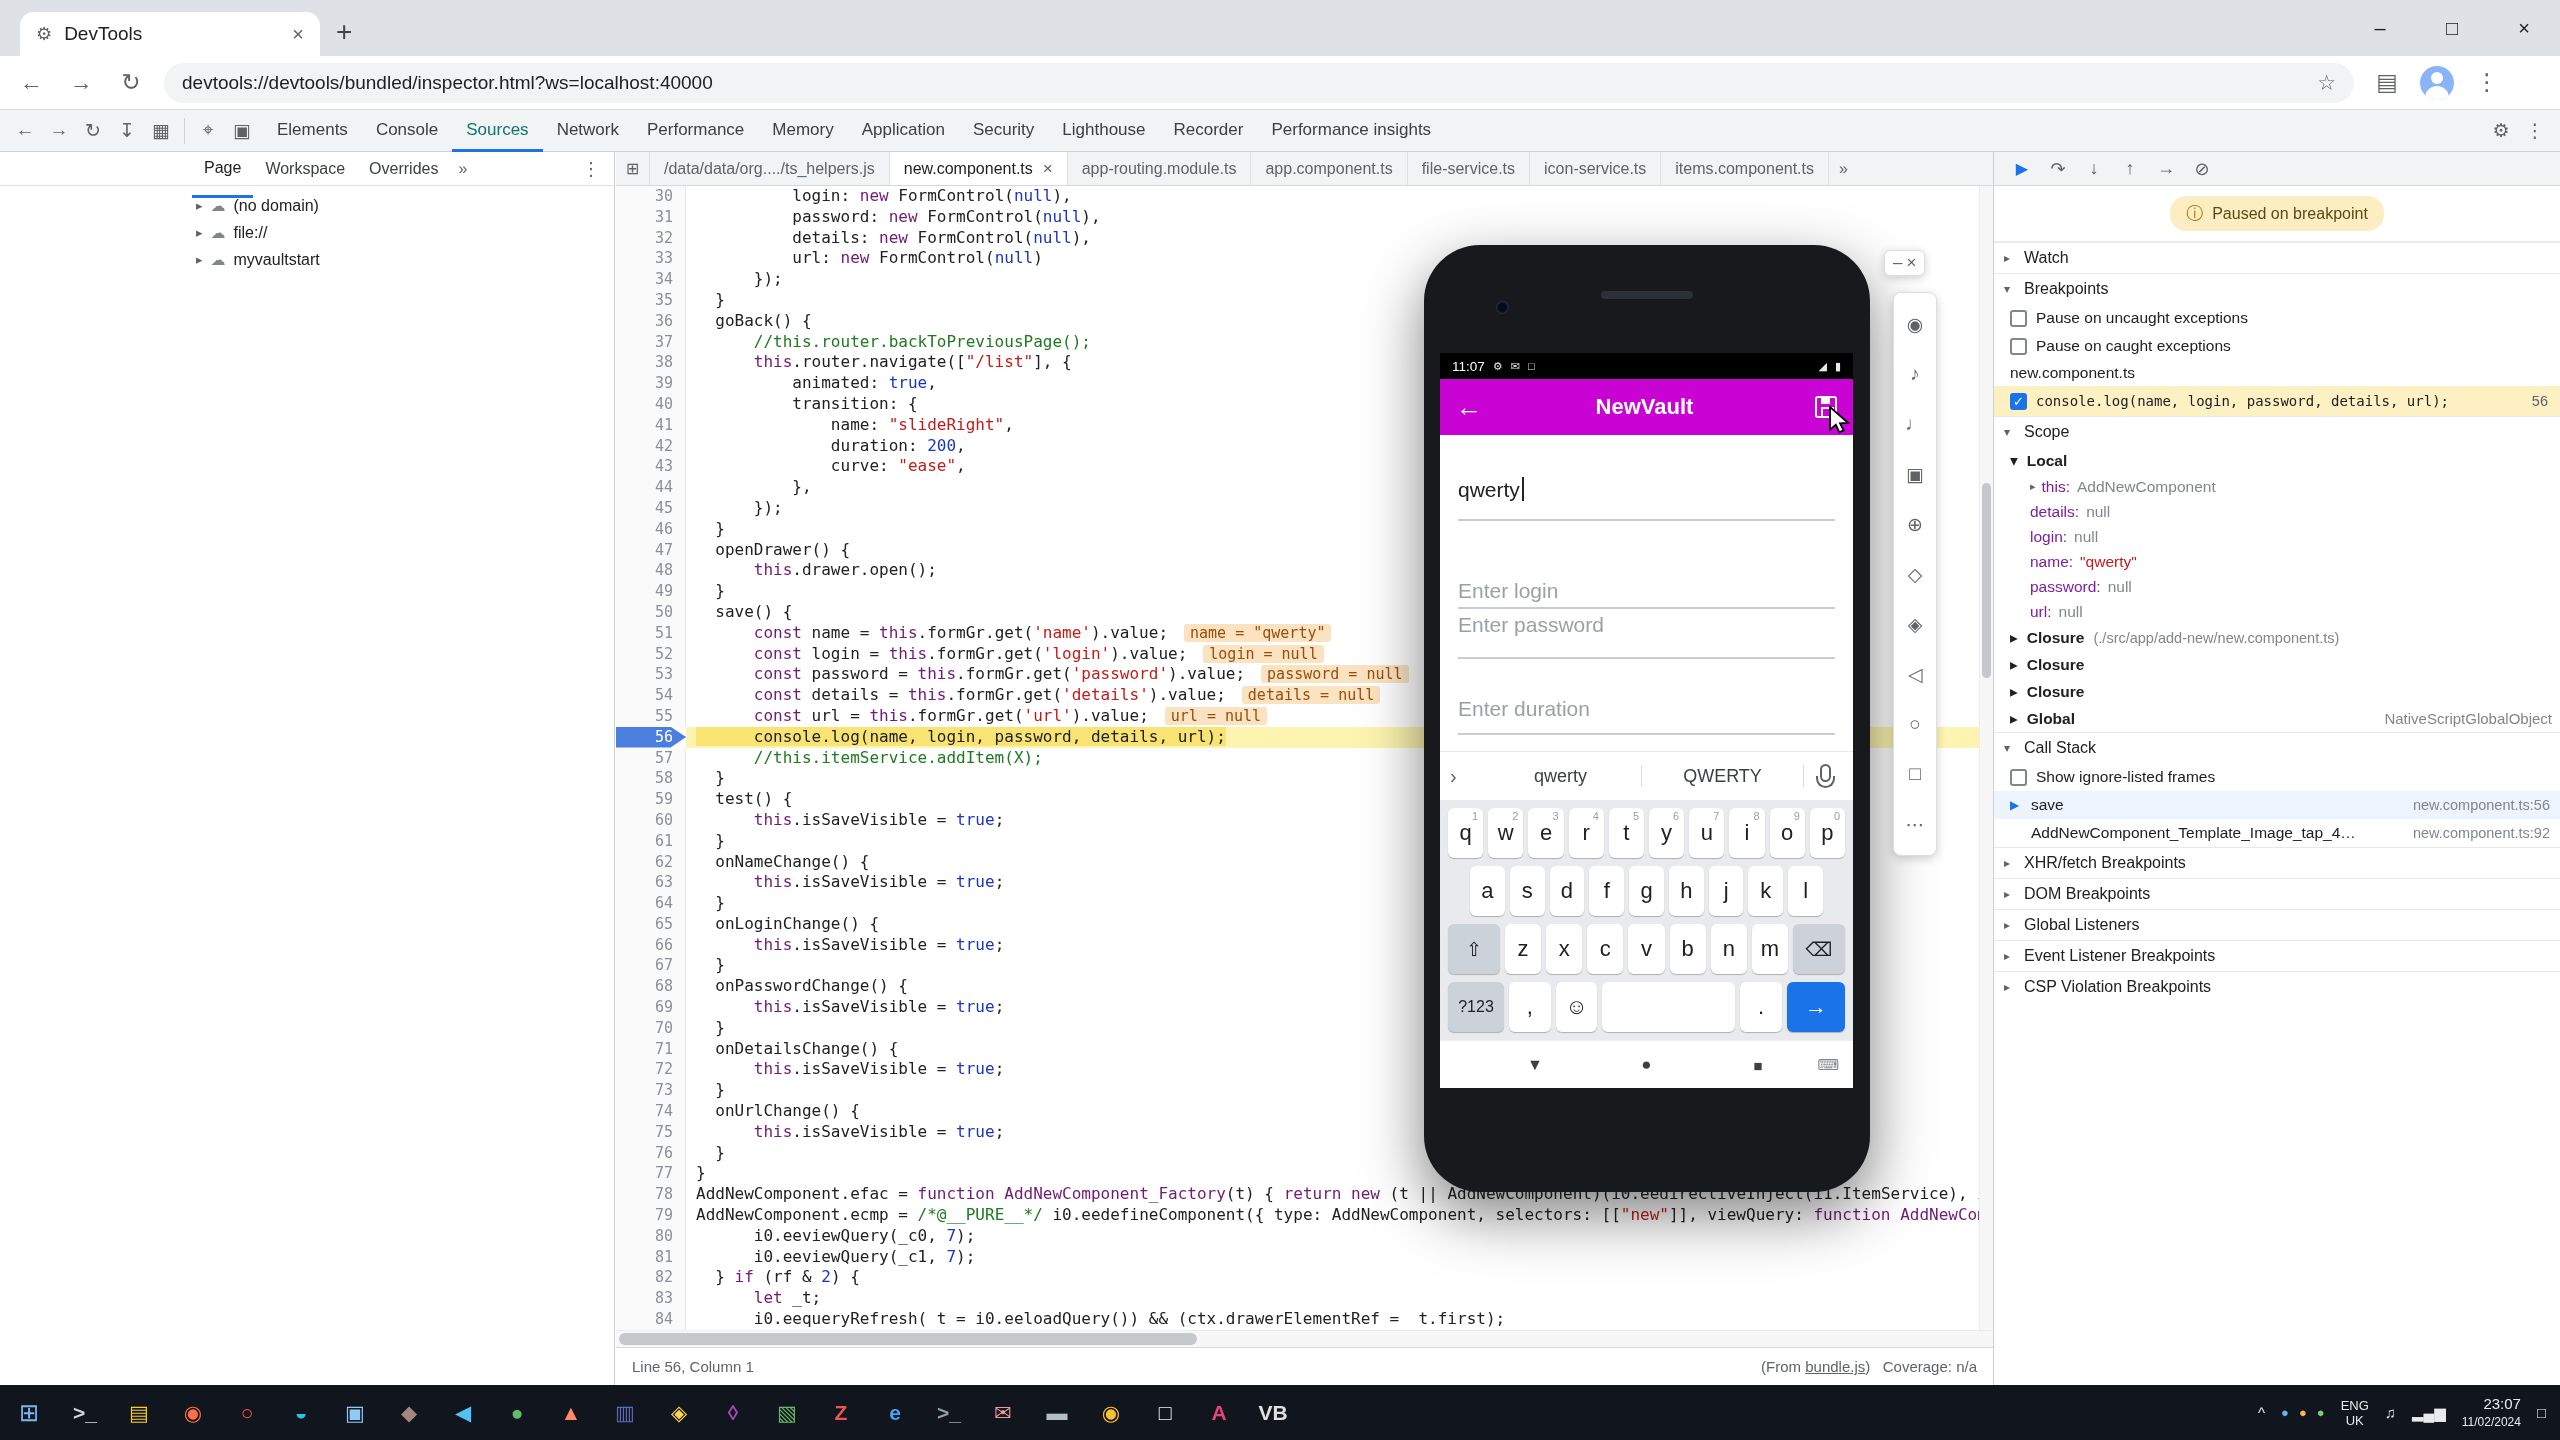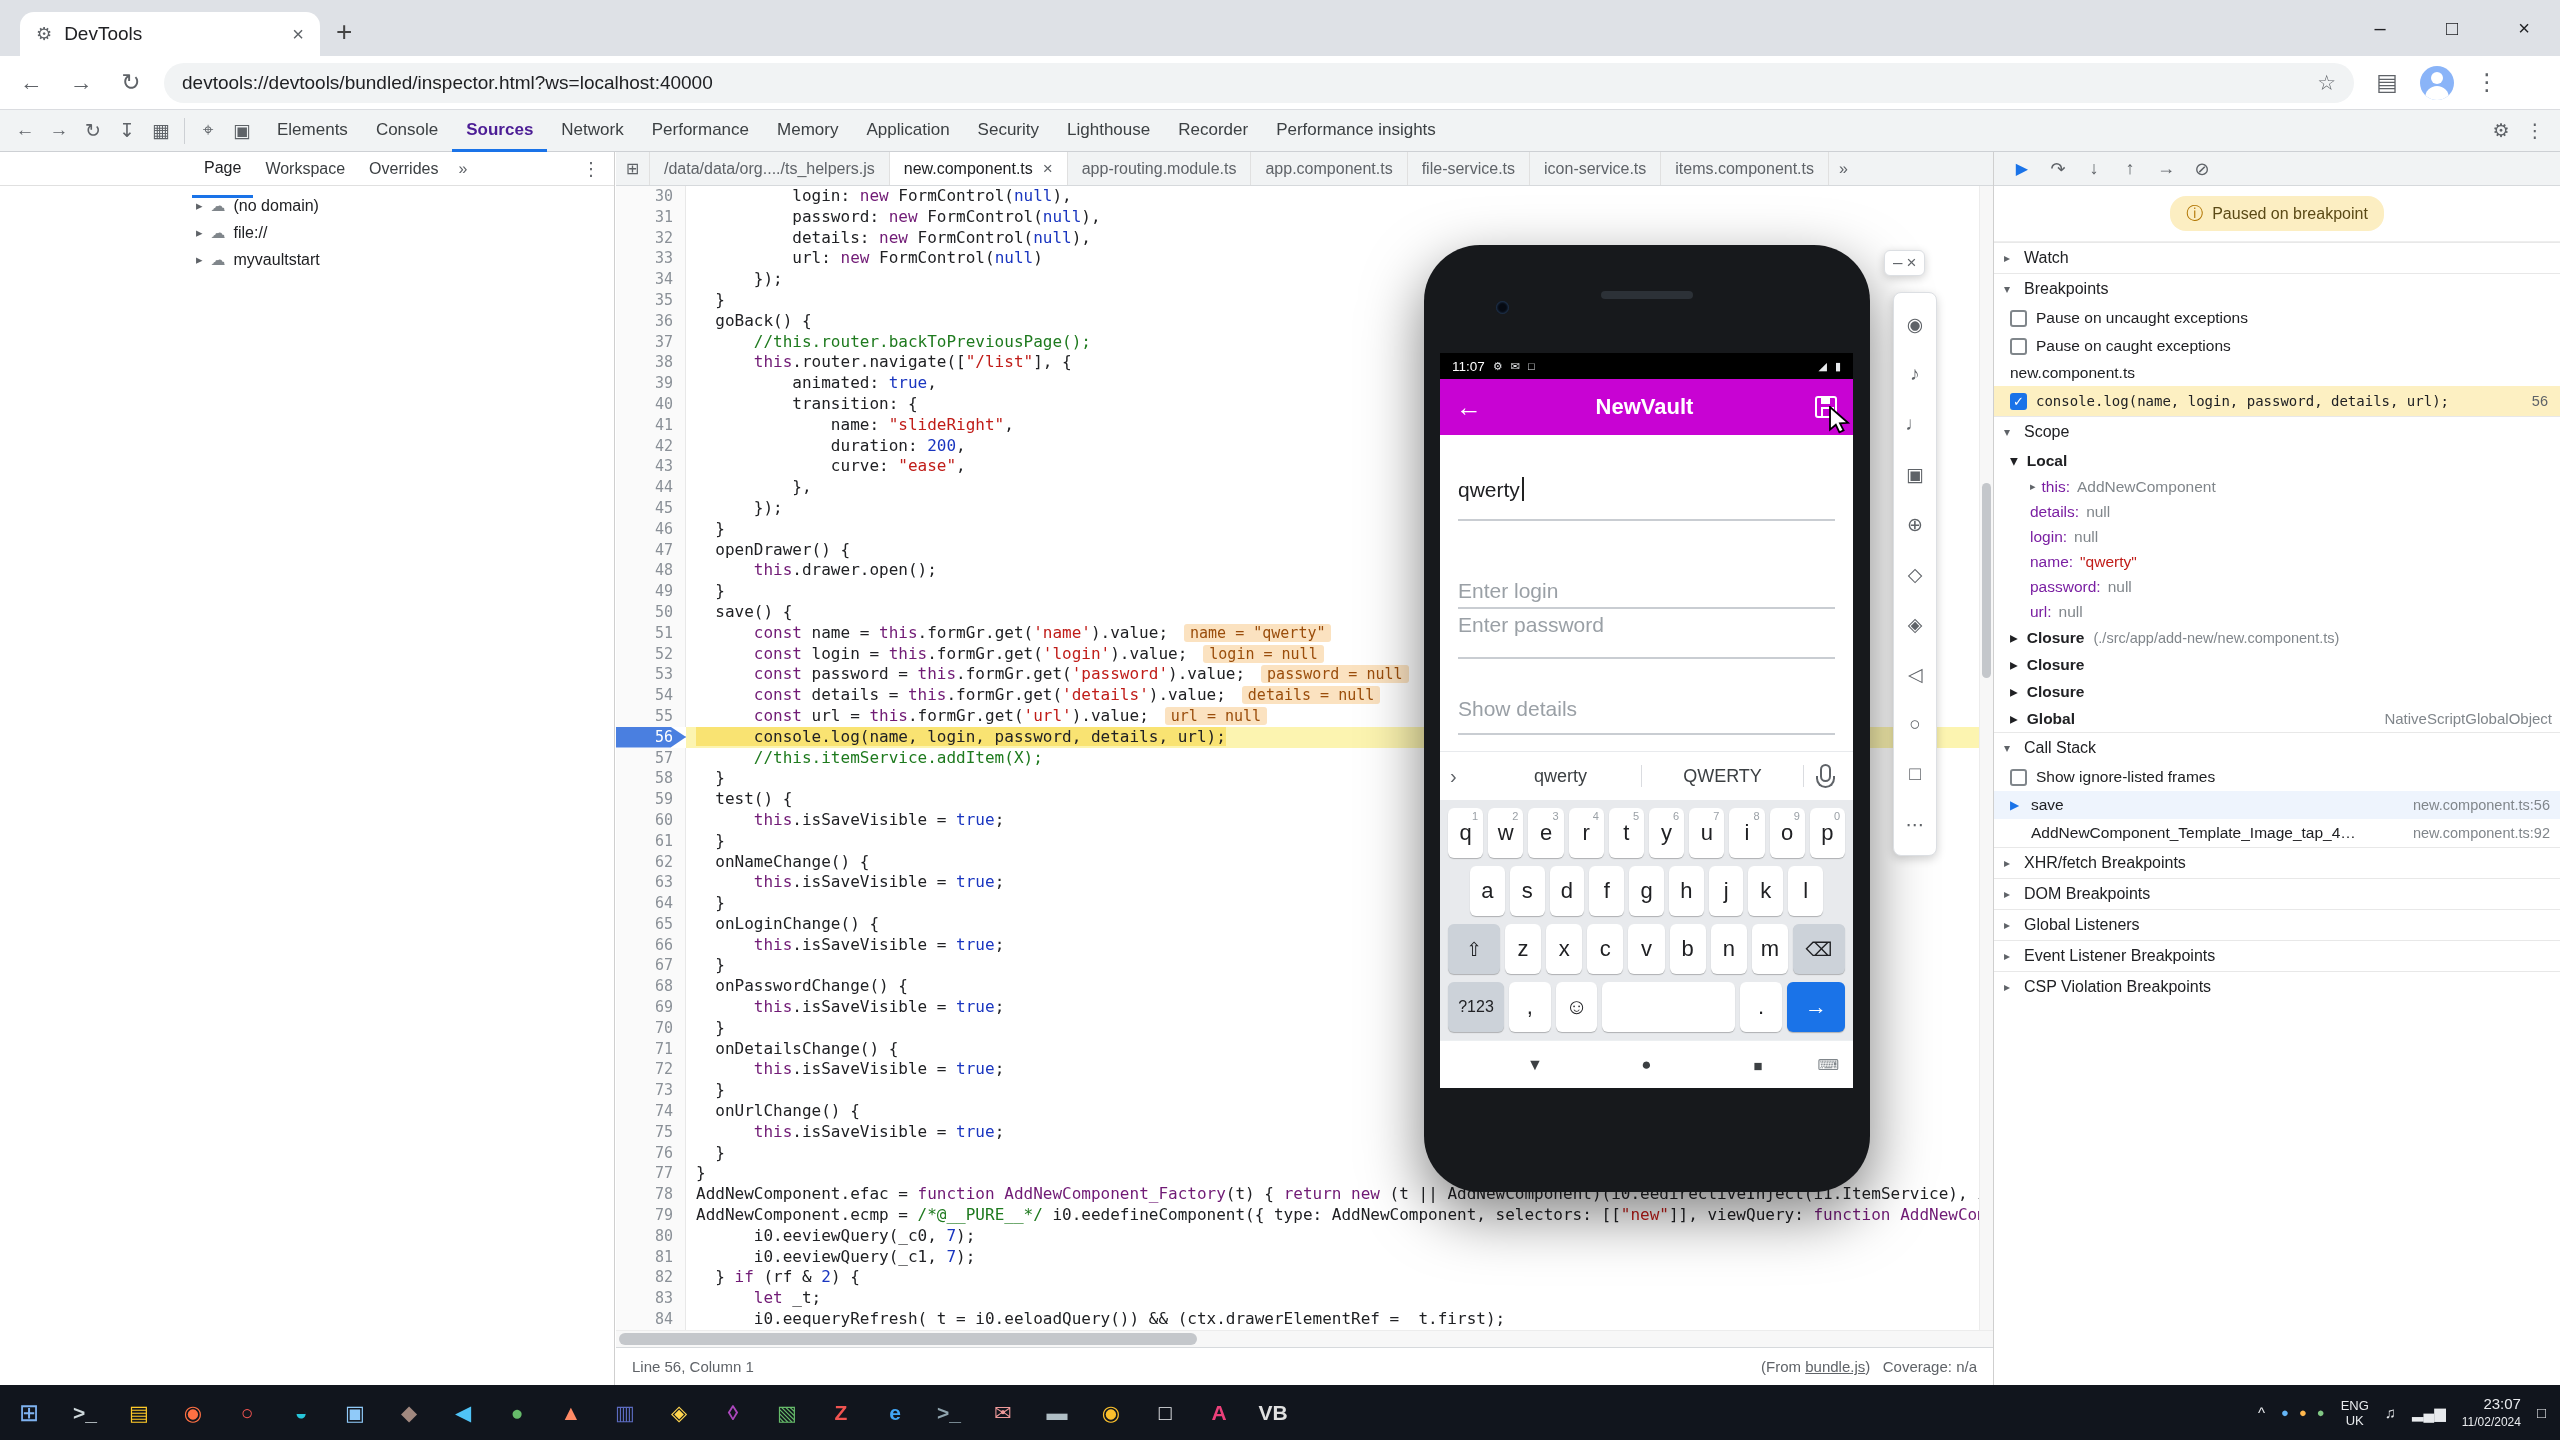--- a/index.html
+++ b/index.html
@@ -33,21 +33,21 @@
   .avatar::before{content:"";position:absolute;left:11px;top:6px;width:12px;height:12px;border-radius:50%;background:#fff}
   .avatar::after{content:"";position:absolute;left:5px;top:20px;width:24px;height:16px;border-radius:12px 12px 0 0;background:#fff}
 
   
   .dt-toolbar{position:absolute;left:0;top:110px;right:0;height:42px;background:var(--toolbar-bg);
     border-bottom:1px solid #cdd0d4;display:flex;align-items:center;padding:0 8px}
   .tb-ic{width:34px;text-align:center;font-size:19px;color:#5f6368}
   .tb-sep{width:1px;height:26px;background:#cdd0d4;margin:0 6px}
   .dt-tabs{display:flex;height:42px;margin-left:4px}
   .dt-tab{padding:0 14px;line-height:39px;font-size:17px;color:#3c4043;white-space:nowrap}
-  .dt-tab.sel{color:#4c1d95;border-bottom:3px solid var(--accent);font-weight:bold}
+  .dt-tab.sel{color:#0f766e;border-bottom:3px solid var(--accent);font-weight:normal}
   .dt-right{margin-left:auto;display:flex}
 
   
   .navigator{position:absolute;left:0;top:152px;width:615px;bottom:55px;background:#fff;border-right:1px solid #cfcfcf}
   .sb-tabs{height:34px;border-bottom:1px solid #e0e0e0;display:flex;align-items:center;padding-left:192px;background:#fff}
   .sb-tab{padding:12px 12px;line-height:31px;font-size:16px;color:#3c4043;white-space:nowrap}
   .sb-tab.sel{color:#202124;border-bottom:3px solid var(--accent)}
   .sb-more{color:#5f6368;font-size:16px;padding:0 8px}
   .sb-kebab{margin-left:auto;margin-right:14px;color:#5f6368;font-size:18px}
   .sb-tree{padding-top:6px}
@@ -695,21 +695,21 @@
             <i class="floppy"></i>
           </span>
       </div>
       <div class="ph-form">
         <div class="ph-field f-name"><span>qwerty</span><span class="caret"></span></div>
         <div class="uline u1"></div>
         <div class="ph-field f-login"><span>Enter login</span></div>
         <div class="uline u2"></div>
         <div class="ph-field f-password"><span>Enter password</span></div>
         <div class="uline u3"></div>
-        <div class="ph-field f-details"><span>Show details</span></div>
+        <div class="ph-field f-details"><span>Enter duration</span></div>
         <div class="uline u4"></div>
       </div>
       <div class="ph-suggest">
         <span class="sg-chev">›</span>
         <span class="sg-item">qwerty</span>
         <span class="sg-div"></span>
         <span class="sg-item">QWERTY</span>
         <span class="sg-div"></span>
         <span class="mic"></span>
       </div>

